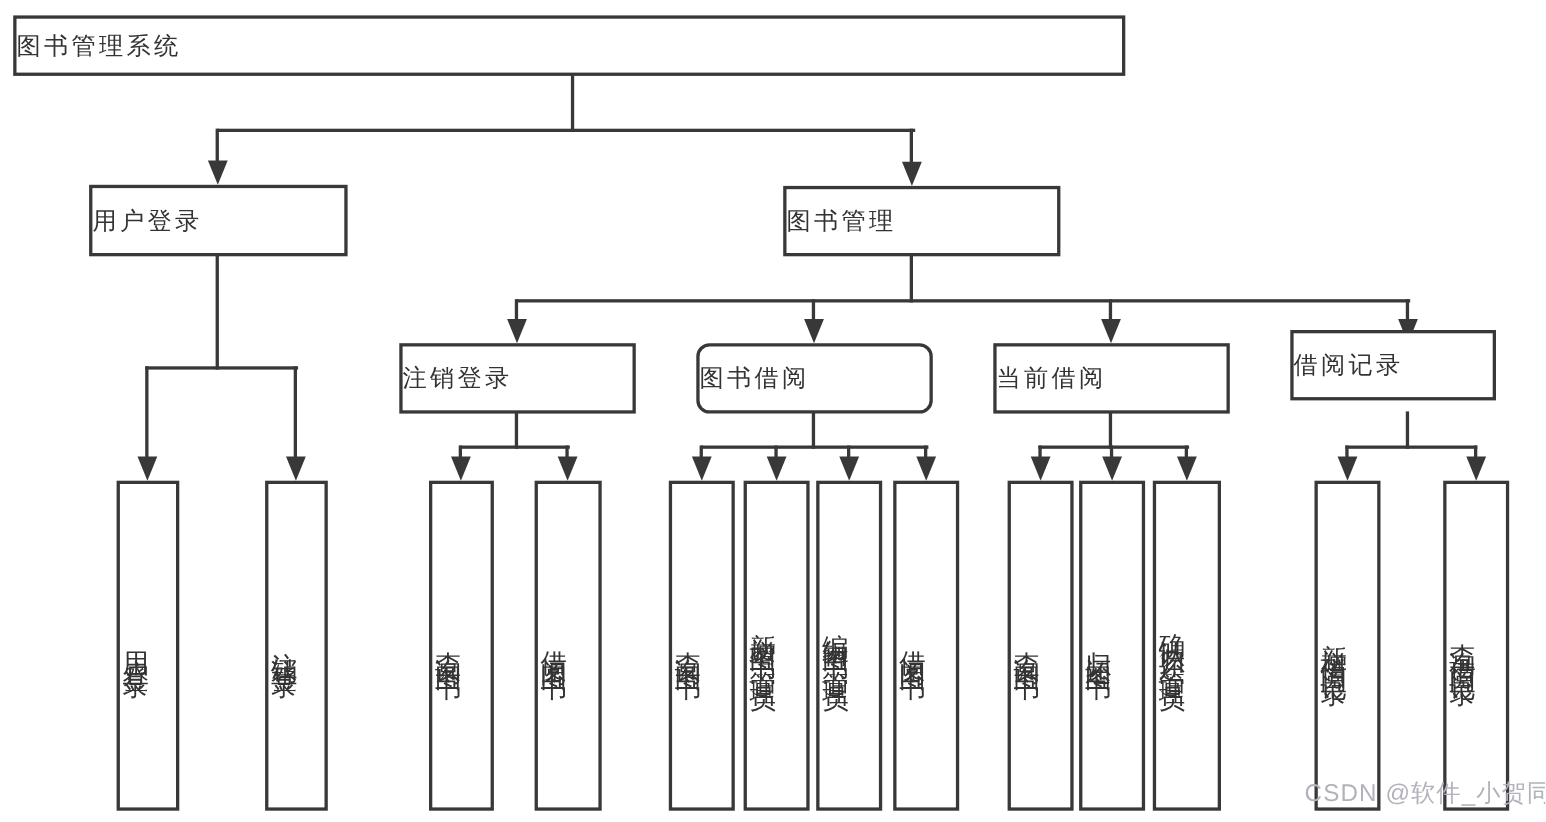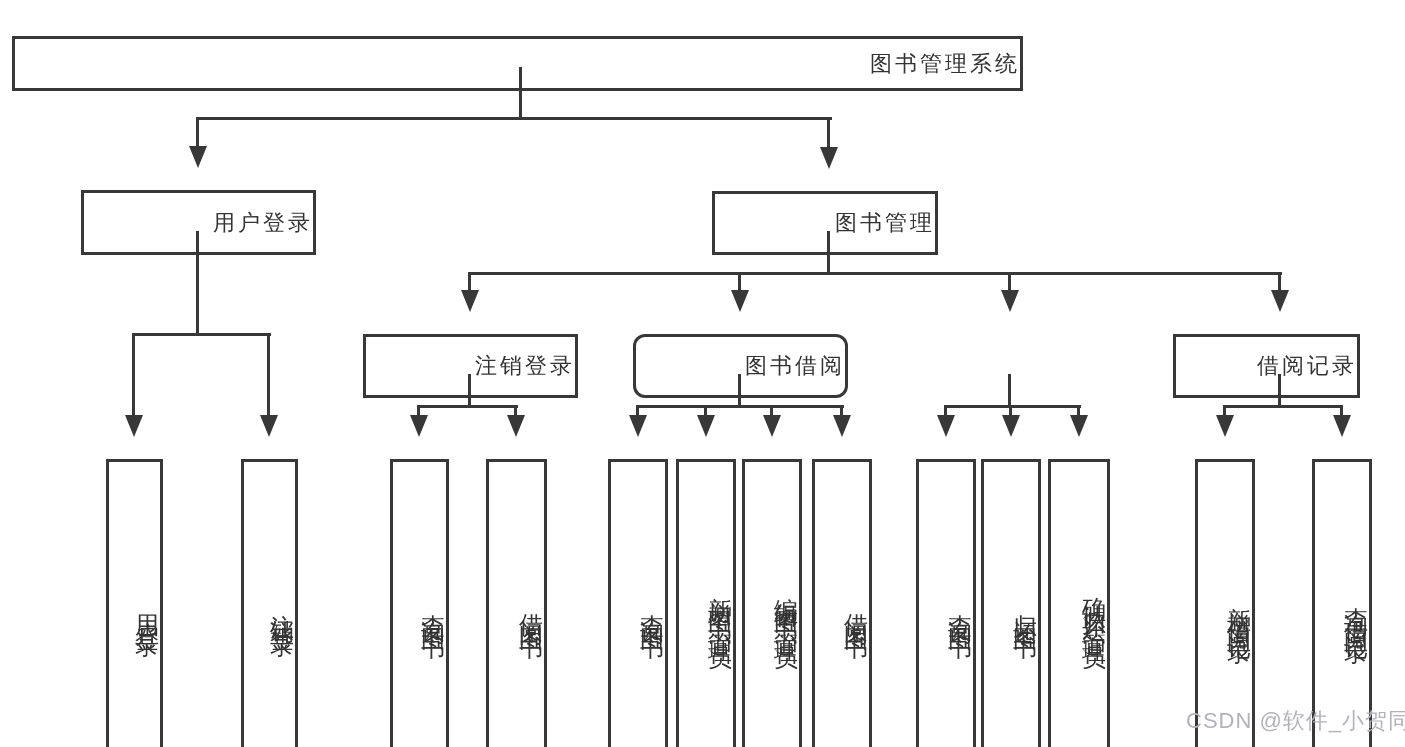--- a/index.html
+++ b/index.html
@@ -2,22 +2,22 @@
 <html><head>
 <meta charset="utf-8">
 <style>
   html,body{margin:0;padding:0;background:#ffffff;}
   #canvas{
     position:relative;width:1405px;height:747px;background:#ffffff;
     font-family:"Liberation Sans","DejaVu Sans",sans-serif;color:#333333;overflow:hidden;
   }
   .box{
     position:absolute;box-sizing:border-box;border:3px solid #383838;background:#ffffff;
-    display:flex;align-items:center;justify-content:flex-end;
-    font-size:22px;letter-spacing:3px;color:#333333;white-space:nowrap;margin-top:22px;
+    display:flex;align-items:center;justify-content:flex-start;
+    font-size:22px;letter-spacing:3px;color:#333333;white-space:nowrap;
   }
   .vbox{letter-spacing:0;}
   .vlabel{
     writing-mode:vertical-rl;text-orientation:mixed;
     font-size:24px;letter-spacing:7px;line-height:1.1;white-space:nowrap;
   }
   .vline{position:absolute;width:3px;background:#383838;}
   .hline{position:absolute;height:3px;background:#383838;}
   .arrow{
     position:absolute;width:0;height:0;
@@ -41,21 +41,21 @@
   <div class="vline" style="left:519px;top:67px;height:52px;"></div>
   <div class="hline" style="left:197px;top:117px;width:635px;"></div>
   <div class="vline" style="left:196px;top:117px;height:31px;"></div>
   <div class="arrow" style="left:189px;top:146px;"></div>
   <div class="vline" style="left:827px;top:117px;height:32px;"></div>
   <div class="arrow" style="left:820px;top:147px;"></div>
 
   <div class="box" style="left:81px;top:168px;width:235px;height:65px;">
     <span>用户登录</span>
   </div>
-  <div class="box" style="left:712px;top:169px;width:226px;height:64px;">
+  <div class="box" style="left:712px;top:169px;width:252px;height:64px;">
     <span>图书管理</span>
   </div>
 
   <div class="vline" style="left:196px;top:231px;height:105px;"></div>
   <div class="hline" style="left:132px;top:333px;width:139px;"></div>
   <div class="vline" style="left:132px;top:333px;height:84px;"></div>
   <div class="arrow" style="left:125px;top:415px;"></div>
   <div class="vline" style="left:267px;top:333px;height:84px;"></div>
   <div class="arrow" style="left:260px;top:415px;"></div>
 
@@ -69,21 +69,24 @@
   <div class="arrow" style="left:1001px;top:290px;"></div>
   <div class="vline" style="left:1278px;top:272px;height:20px;"></div>
   <div class="arrow" style="left:1271px;top:290px;"></div>
 
   <div class="box" style="left:363px;top:312px;width:215px;height:64px;">
     <span>注销登录</span>
   </div>
   <div class="box" style="left:633px;top:312px;width:215px;height:64px;border-radius:12px;">
     <span>图书借阅</span>
   </div>
-  <div class="box" style="left:1173px;top:312px;width:187px;height:64px;">
+  <div class="box" style="left:903px;top:312px;width:215px;height:64px;">
+    <span>当前借阅</span>
+  </div>
+  <div class="box" style="left:1173px;top:300px;width:187px;height:64px;">
     <span>借阅记录</span>
   </div>
 
   <div class="vline" style="left:468px;top:374px;height:34px;"></div>
   <div class="vline" style="left:738px;top:374px;height:34px;"></div>
   <div class="vline" style="left:1008px;top:374px;height:34px;"></div>
   <div class="vline" style="left:1278px;top:374px;height:34px;"></div>
 
   <div class="hline" style="left:418px;top:405px;width:100px;"></div>
   <div class="hline" style="left:637px;top:405px;width:207px;"></div>

